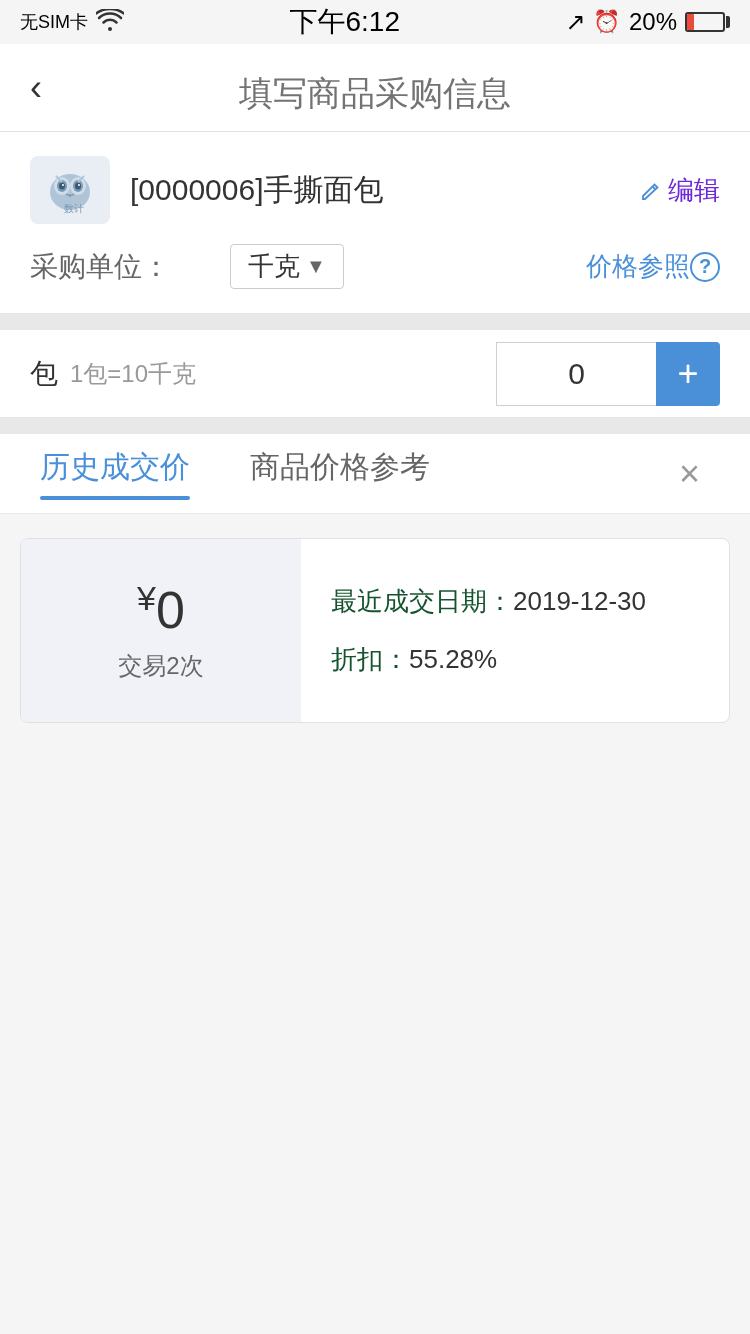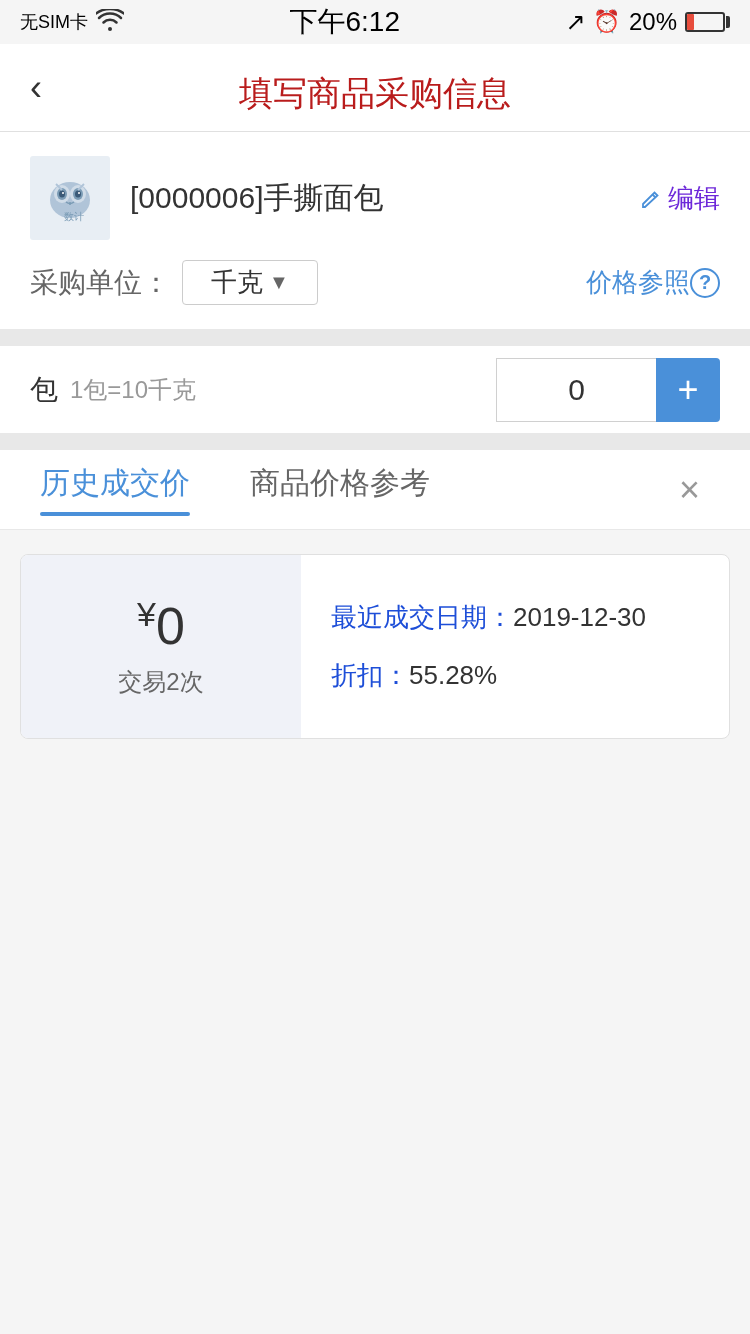--- a/index.html
+++ b/index.html
@@ -81,21 +81,21 @@
     .nav-back {
       position: absolute;
       left: 30px;
       font-size: 36px;
       color: #333;
       cursor: pointer;
     }
     .nav-title {
       font-size: 34px;
       font-weight: 500;
-      color: #b91c1c;
+      color: #737373;
       margin-top: 12px;
     }
 
     
     .product-card {
       background: #fff;
       margin-top: 0;
       padding: 24px 30px;
       border-bottom: 1px solid #e8e8e8;
     }
@@ -105,23 +105,23 @@
       justify-content: space-between;
       margin-bottom: 20px;
     }
     .product-left {
       display: flex;
       align-items: center;
       gap: 20px;
     }
     .product-icon {
       width: 80px;
-      height: 84px;
+      height: 68px;
       background: #e8eef4;
-      border-radius: 3px;
+      border-radius: 8px;
       display: flex;
       align-items: center;
       justify-content: center;
       flex-shrink: 0;
     }
     .product-name {
       font-size: 30px;
       color: #333;
       font-weight: 400;
     }
@@ -149,25 +149,26 @@
       gap: 12px;
       font-size: 28px;
       color: #666;
     }
     .unit-dropdown {
       display: flex;
       align-items: center;
       gap: 6px;
       border: 1px solid #ccc;
       border-radius: 4px;
-      padding: 4px 28px;
+      padding: 4px 17px;
       font-size: 26px;
       color: #333;
       background: #fff;
       cursor: pointer;
+      margin-left: 48px;
     }
     .dropdown-arrow {
       font-size: 20px;
       color: #666;
     }
     .price-ref {
       display: flex;
       align-items: center;
       color: #4a90d9;
       font-size: 26px;
@@ -349,21 +350,21 @@
       flex-direction: column;
       gap: 16px;
       justify-content: center;
     }
     .trans-detail-row {
       font-size: 26px;
       color: #333;
       line-height: 1.6;
     }
     .trans-detail-label {
-      color: #1d4ed8;
+      color: #14532d;
     }
   </style>
 </head>
 <body>
 
 <div class="status-bar">
   <div class="status-left">
     <span>无SIM卡</span>
     <span>
       <svg width="28" height="22" viewBox="0 0 28 22" fill="none">

